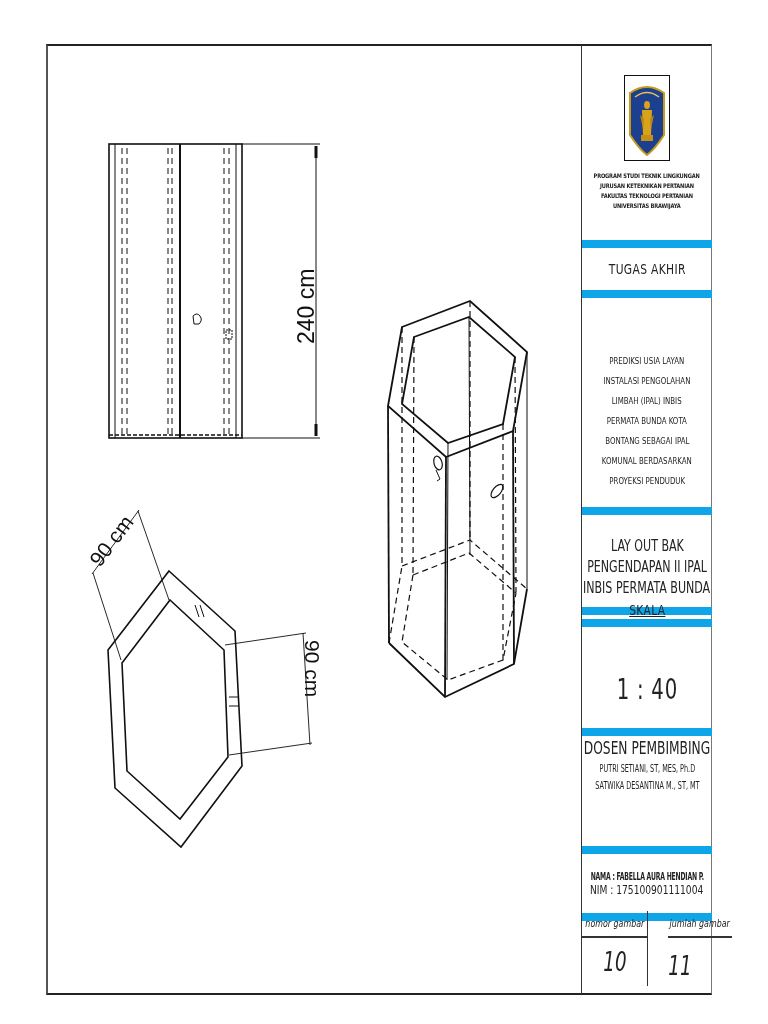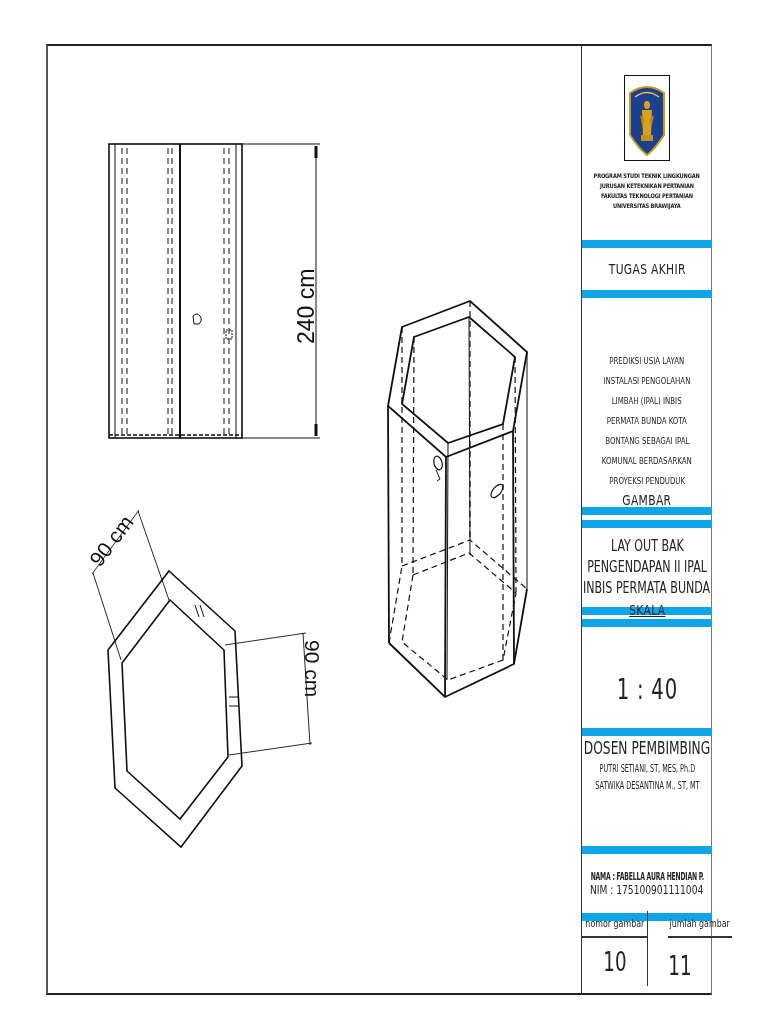--- a/index.html
+++ b/index.html
@@ -11,21 +11,21 @@
   .logo { width: 46px; height: 86px; border: 1px solid #111; box-sizing: border-box; display: flex; align-items: center; justify-content: center; background: #fff; margin-bottom: 10px; }
   .inst { font-size: 6.2px; font-weight: bold; line-height: 10px; letter-spacing: -0.2px; transform: scaleX(0.92); }
   .h1 { font-size: 14px; letter-spacing: 0.4px; transform: scaleX(0.85); }
   .proj { font-size: 9.5px; line-height: 20px; transform: scaleX(0.82); white-space: nowrap; }
   .title2 { font-size: 15px; line-height: 21px; transform: scaleX(0.82); white-space: nowrap; }
   .scale { font-size: 28px; transform: scaleX(0.78); letter-spacing: 1px; }
   .dosen-h { font-size: 17px; transform: scaleX(0.8); white-space: nowrap; margin-bottom: 2px; }
   .dosen-n { font-size: 10px; line-height: 17px; transform: scaleX(0.72); white-space: nowrap; }
   .nama { font-size: 10px; font-weight: bold; transform: scaleX(0.68); white-space: nowrap; letter-spacing: -0.3px; }
   .nim { font-size: 13px; transform: scaleX(0.78); white-space: nowrap; }
-  .half { position: absolute; box-sizing: border-box; display: flex; align-items: center; justify-content: center; color: #222; }
+  .half { position: absolute; box-sizing: border-box; display: flex; align-items: center; justify-content: center; color: #222; font-style: italic; }
   .small-lbl { font-size: 11px; transform: scaleX(0.8); white-space: nowrap; }
   .num { font-size: 26px; transform: scaleX(0.78); }
 </style>
 </head>
 <body>
 
 <div class="sheet"></div>
 
 <svg class="drawing" width="580" height="1000" viewBox="0 0 580 1000">
 
@@ -134,23 +134,20 @@
   <div class="cell" style="top:253px; height:181px;margin-top:36px;">
     <div class="proj">PREDIKSI USIA LAYAN</div>
     <div class="proj">INSTALASI PENGOLAHAN</div>
     <div class="proj">LIMBAH (IPAL) INBIS</div>
     <div class="proj">PERMATA BUNDA KOTA</div>
     <div class="proj">BONTANG SEBAGAI IPAL</div>
     <div class="proj">KOMUNAL BERDASARKAN</div>
     <div class="proj">PROYEKSI PENDUDUK</div>
   </div>
 
-  <div class="cell" style="top:434px; height:49px;">
-    <div class="h1">GAMBAR</div>
-  </div>
 
   <div class="cell" style="top:483px; height:87px;">
     <div class="title2">LAY OUT BAK</div>
     <div class="title2">PENGENDAPAN II IPAL</div>
     <div class="title2">INBIS PERMATA BUNDA</div>
   </div>
 
   <div class="cell" style="top:556px; height:26px;text-decoration:underline;">
     <div class="h1">SKALA</div>
   </div>

